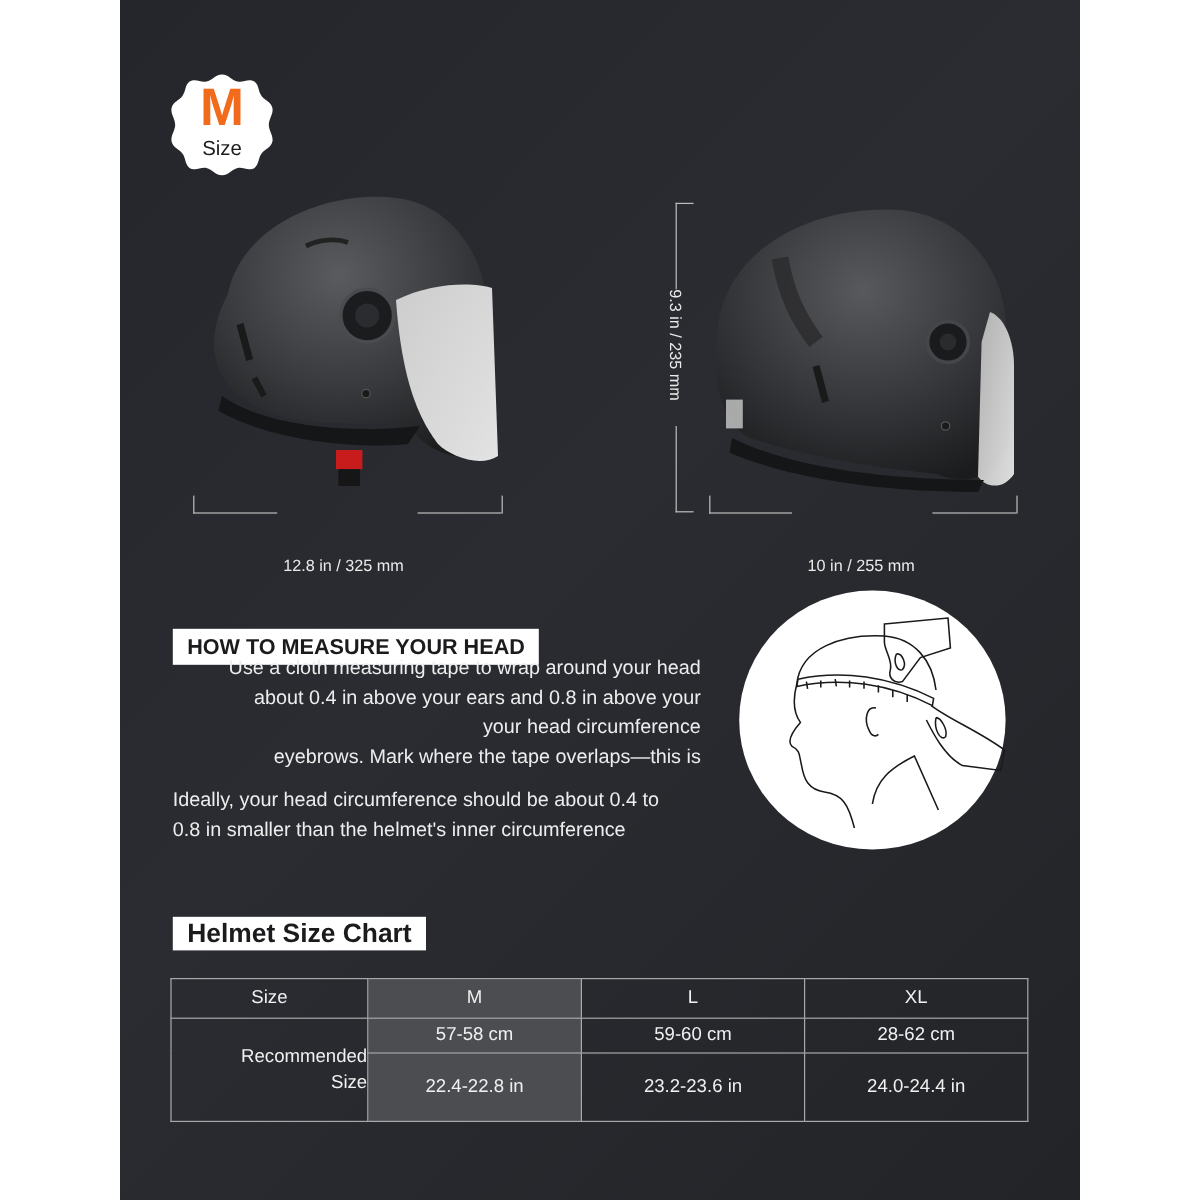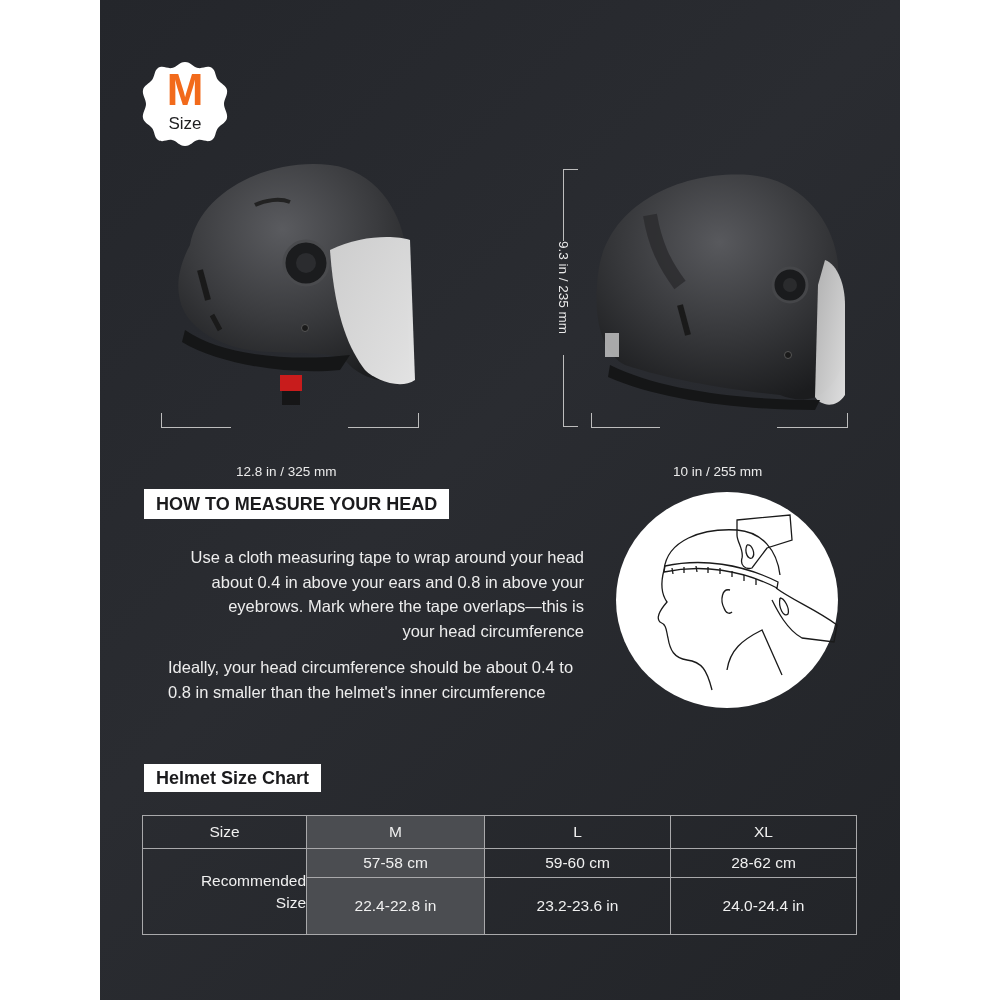--- a/index.html
+++ b/index.html
@@ -126,50 +126,50 @@
   <div class="dim-vert-text" style="left:408px; top:280px; width:110px; text-align:center;">9.3 in / 235 mm</div>
   <div class="dim-line" style="left:463px; top:355px; width:1px; height:72px;"></div>
   <div class="dim-line" style="left:463px; top:426px; width:15px; height:1px;"></div>
 
   <div class="dim-line" style="left:491px; top:413px; width:1px; height:15px;"></div>
   <div class="dim-line" style="left:491px; top:427px; width:69px; height:1px;"></div>
   <div class="dim-text" style="left:573px; top:418px;">10 in / 255 mm</div>
   <div class="dim-line" style="left:677px; top:427px; width:70px; height:1px;"></div>
   <div class="dim-line" style="left:747px; top:413px; width:1px; height:15px;"></div>
 
-  <div class="section-tag" style="left:44px; top:489px;">HOW TO MEASURE YOUR HEAD</div>
+  <div class="section-tag" style="left:44px; top:524px;">HOW TO MEASURE YOUR HEAD</div>
 
   <div class="para" style="top:545px;text-align:right;">
     <div>Use a cloth measuring tape to wrap around your head</div>
     <div>about 0.4 in above your ears and 0.8 in above your</div>
+    <div>your head circumference</div>
     <div>eyebrows. Mark where the tape overlaps—this is</div>
-    <div>your head circumference</div>
   </div>
-  <div class="para" style="top:655px; width:460px;margin-left:24px;">
+  <div class="para" style="top:655px; width:460px;">
     <div>Ideally, your head circumference should be about 0.4 to</div>
     <div>0.8 in smaller than the helmet's inner circumference</div>
   </div>
 
   <svg class="illus" viewBox="0 0 230 220">
     <ellipse cx="115" cy="110" rx="111" ry="108" fill="#ffffff"></ellipse>
     <g fill="none" stroke="#1a1a1a" stroke-width="1.3">
       <path d="M52 80 C55 50 90 38 125 40 C150 42 165 60 168 85"></path>
       <path d="M52 80 C48 95 50 105 55 112 C48 120 44 128 48 132 C55 135 54 140 56 148 C58 160 62 168 75 170 C90 172 95 180 100 200"></path>
       <path d="M115 180 C118 160 130 150 150 140 L170 185"></path>
       <path d="M52 82 C90 74 130 80 165 98 L166 92 C130 74 90 68 53 76 Z"></path>
       <path d="M60 78 L61 84 M72 77 L72 83 M84 76 L85 82 M96 77 L96 83 M108 78 L108 84 M120 81 L120 87 M132 85 L132 91 M144 89 L144 95"></path>
       <path d="M118 100 C110 98 108 110 112 118 C114 124 118 124 120 122"></path>
       <path d="M125 30 L178 25 L180 50 L155 58 L140 78 C133 80 128 75 130 68 C132 60 125 52 125 45 Z"></path>
       <path d="M135 55 C132 62 136 70 140 68 C144 64 140 54 135 55"></path>
       <path d="M164 98 C180 110 205 120 225 135 L222 152 L190 148 C175 140 165 120 160 110"></path>
       <path d="M168 108 C166 118 172 128 176 124 C178 118 172 108 168 108"></path>
     </g>
   </svg>
 
-  <div class="section-tag" style="left:44px; top:764px; line-height:28px; font-size:18px;">Helmet Size Chart</div>
+  <div class="section-tag" style="left:44px; top:764px; line-height:28px; font-size:22px;">Helmet Size Chart</div>
 
   <table class="size-table">
     <colgroup>
       <col style="width:164px">
       <col style="width:178px">
       <col style="width:186px">
       <col style="width:186px">
     </colgroup>
     <tbody>
         <tr style="height:33px;">

